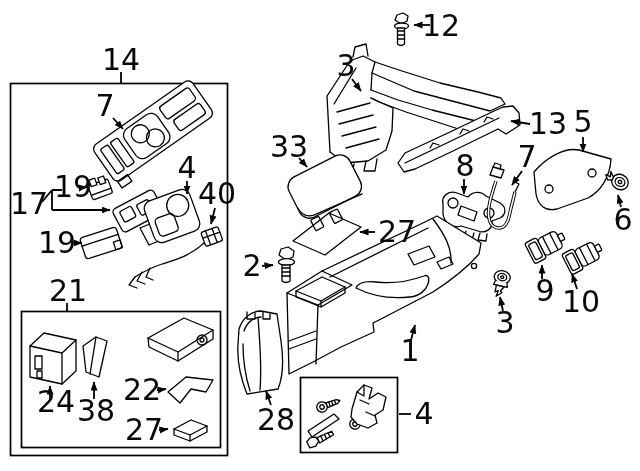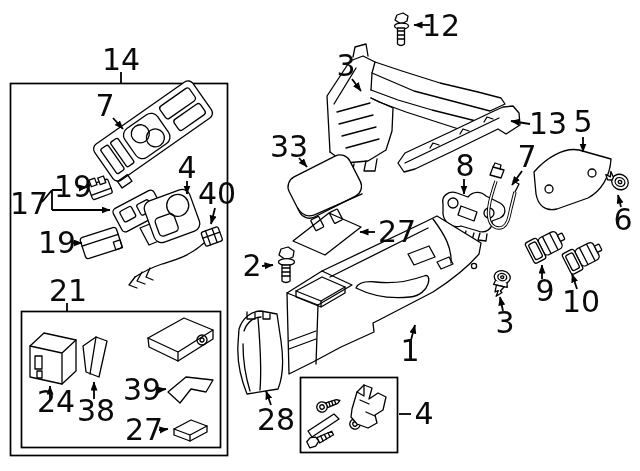--- a/index.html
+++ b/index.html
@@ -289,20 +289,20 @@
   <div class="co" style="left:441px;top:26px">12</div>
   <div class="co" style="left:548px;top:124px">13</div>
   <div class="co" style="left:121px;top:60px">14</div>
   <div class="co" style="left:105px;top:106px">7</div>
   <div class="co" style="left:187px;top:168px">4</div>
   <div class="co" style="left:29px;top:204px">17</div>
   <div class="co" style="left:73px;top:187px">19</div>
   <div class="co" style="left:57px;top:243px">19</div>
   <div class="co" style="left:217px;top:194px">40</div>
   <div class="co" style="left:68px;top:291px">21</div>
-  <div class="co" style="left:142px;top:390px">39</div>
+  <div class="co" style="left:142px;top:390px">22</div>
   <div class="co" style="left:144px;top:430px">27</div>
   <div class="co" style="left:56px;top:402px">24</div>
   <div class="co" style="left:96px;top:411px">38</div>
   <div class="co" style="left:289px;top:147px">33</div>
   <div class="co" style="left:397px;top:232px">27</div>
   <div class="co" style="left:276px;top:420px">28</div>
 </div>
 
 </body></html>

